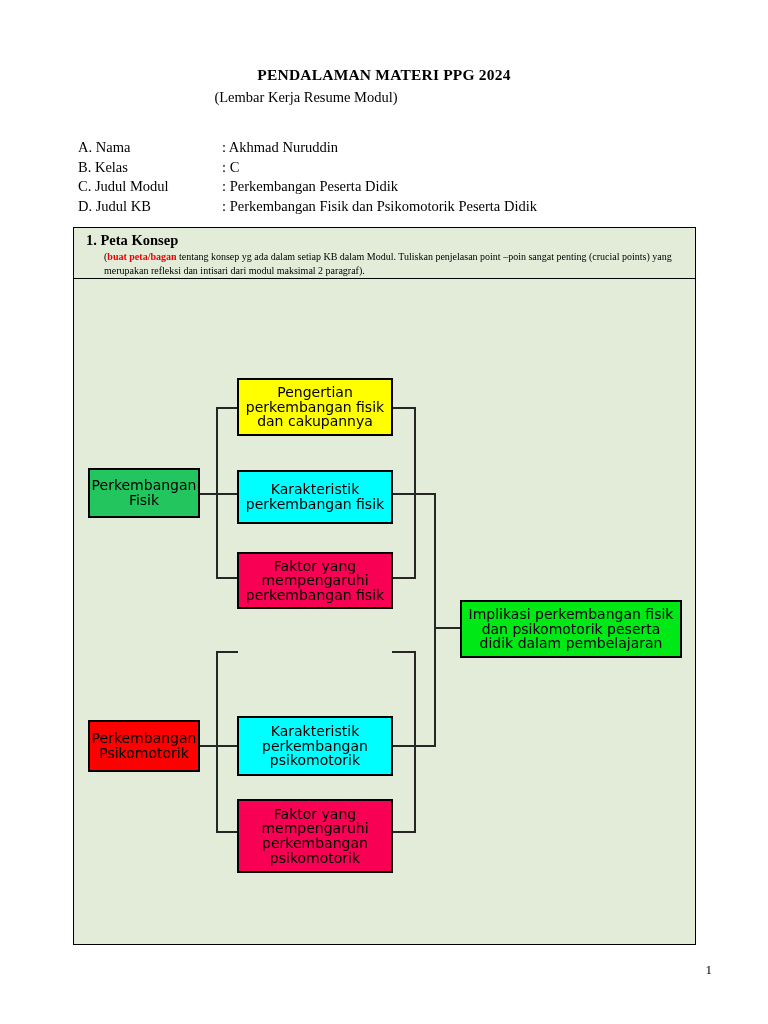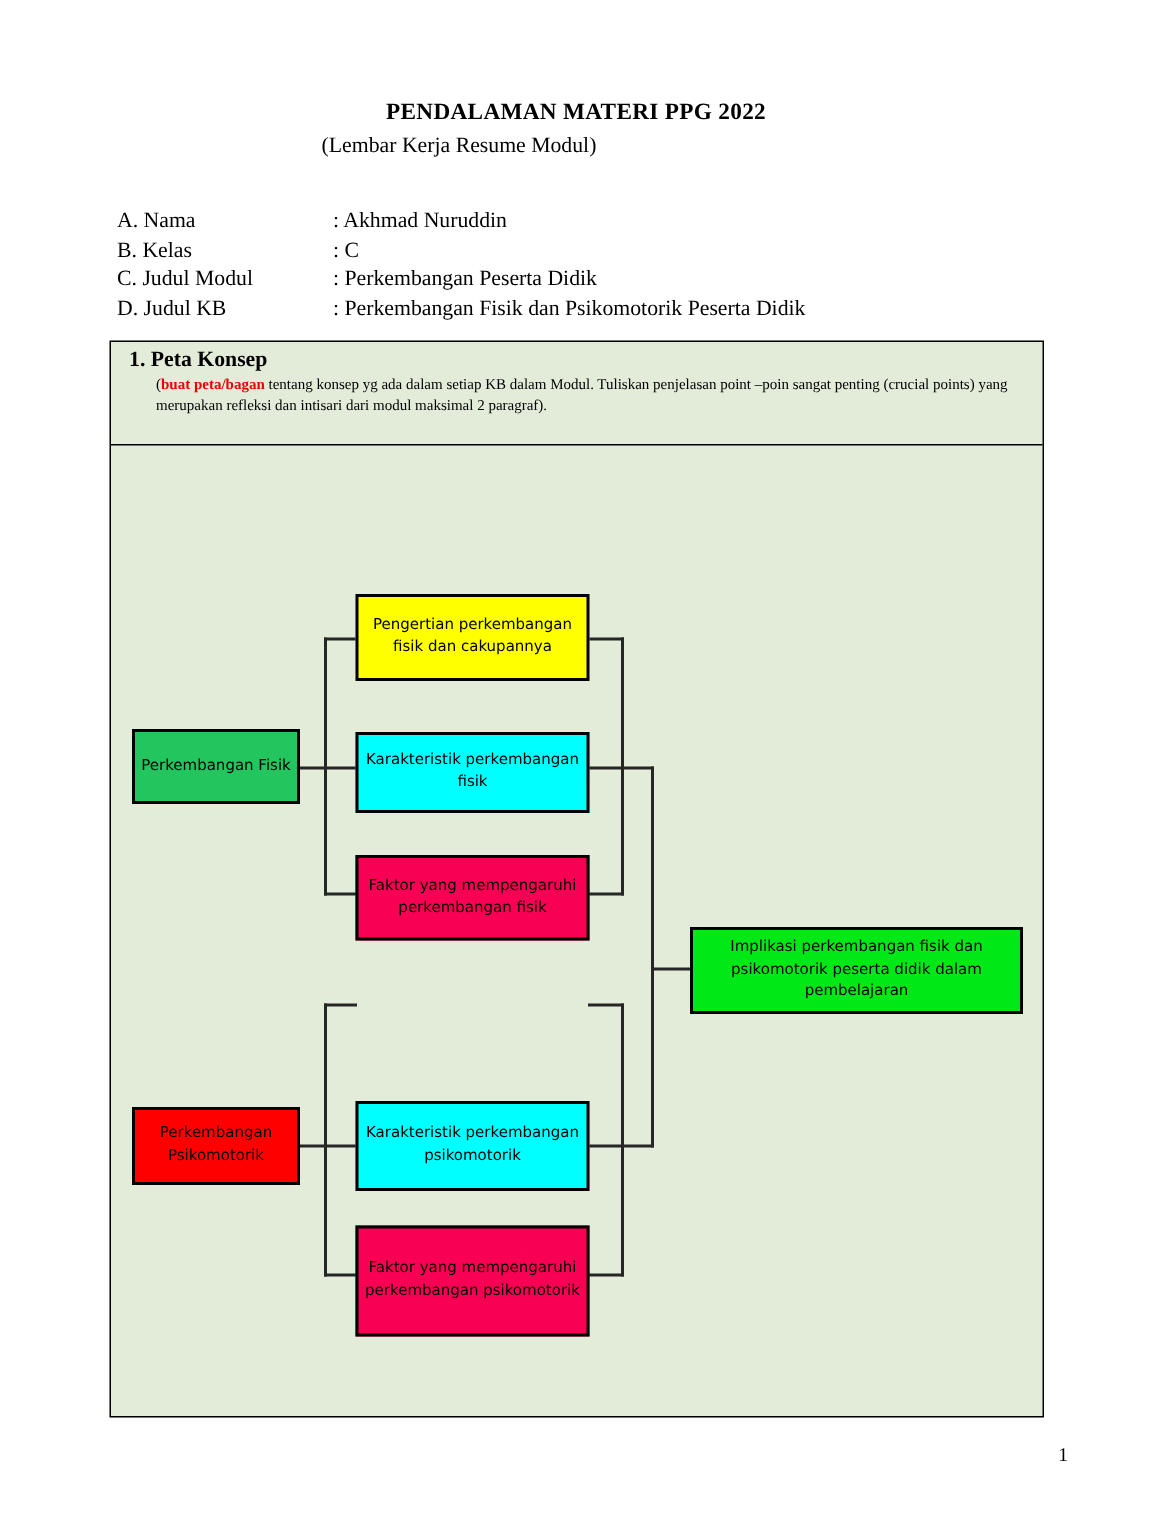--- a/index.html
+++ b/index.html
@@ -71,21 +71,21 @@
     height: 718px;
     border: 1.5px solid #000000;
     background: #e3ecd9;
     box-sizing: border-box;
   }
   .panel-head {
     position: relative;
     border-bottom: 1.5px solid #000000;
     padding: 4px 7px 5px 8px;
     box-sizing: border-box;
-    height: 69px;
+    height: 51px;
   }
   .panel-head-title {
     font-size: 14.5px;
     font-weight: bold;
     margin: 0 0 1px 0;
     padding-left: 4px;
   }
   .panel-head-body {
     font-size: 10px;
     line-height: 13.6px;
@@ -106,21 +106,21 @@
 
   .node {
     position: absolute;
     border: 2.5px solid #000000;
     box-sizing: border-box;
     display: flex;
     align-items: center;
     justify-content: center;
     text-align: center;
     font-family: "DejaVu Sans", "Liberation Sans", sans-serif;
-    font-size: 10px;
+    font-size: 14px;
     line-height: 14.6px;
     color: #000000;
     padding: 2px 4px;
   }
 
   .edge {
     position: absolute;
     background: #262626;
   }
   .edge.h { height: 2px; }
@@ -132,21 +132,21 @@
     left: 0;
     top: 962px;
     width: 712px;
     text-align: right;
     font-size: 13px;
   }
 </style>
 </head>
 <body>
 
-<div class="doc-title">PENDALAMAN MATERI PPG 2022</div>
+<div class="doc-title">PENDALAMAN MATERI PPG 2024</div>
 <div class="doc-subtitle">(Lembar Kerja Resume Modul)</div>
 
 <div class="identity">
   <div class="id-row">
     <span class="id-label">A. Nama</span>
     <span class="id-value">Akhmad Nuruddin</span>
   </div>
   <div class="id-row">
     <span class="id-label">B.  Kelas</span>
     <span class="id-value">C</span>

